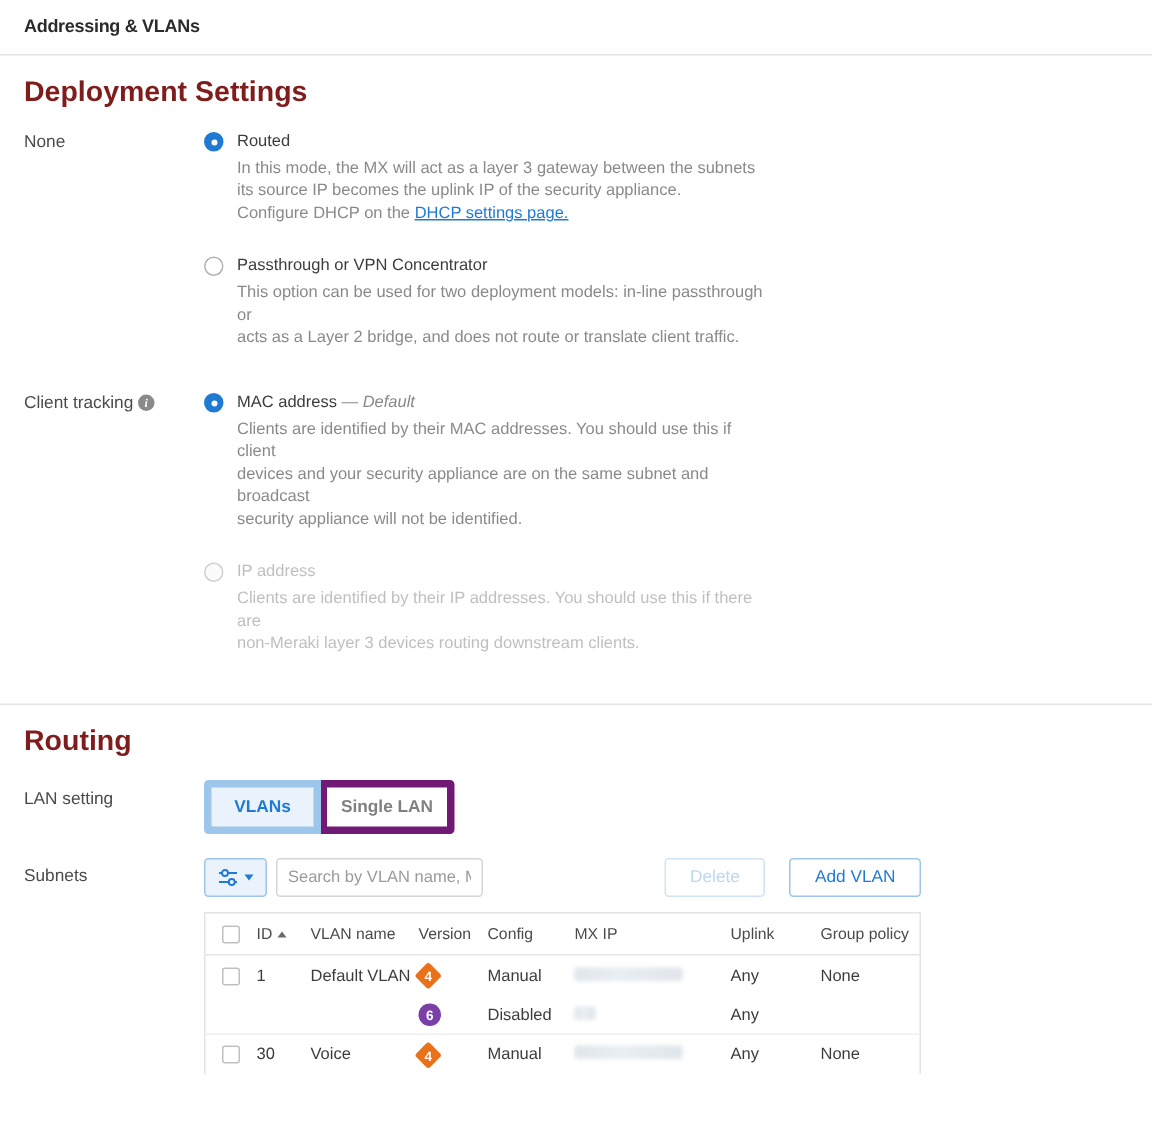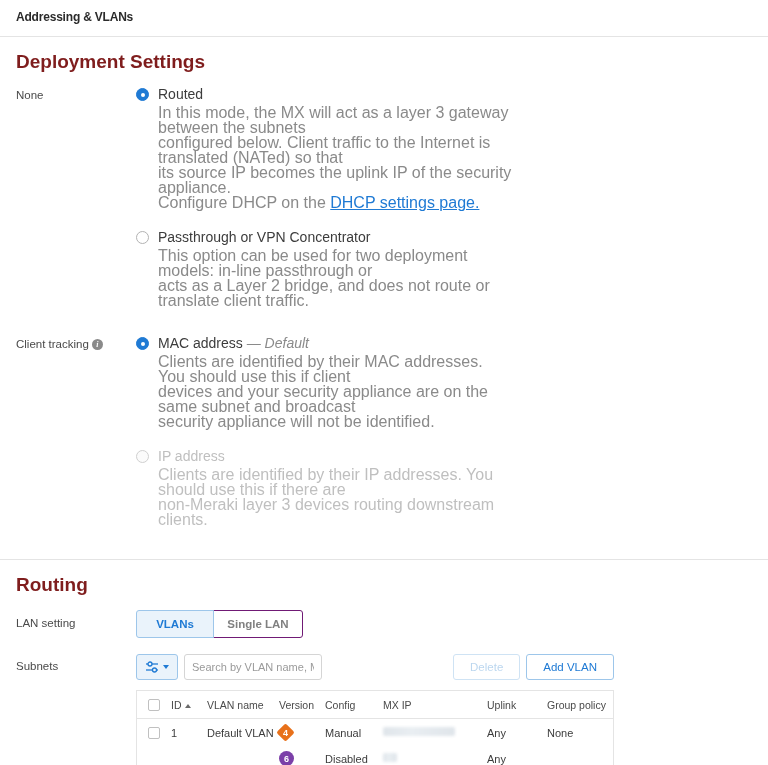--- a/index.html
+++ b/index.html
@@ -71,29 +71,29 @@
   .radio.checked::after {
     content: "";
     position: absolute;
     left: 3.5px; top: 3.5px;
     width: 4px; height: 4px;
     border-radius: 50%;
     background: #fff;
   }
   .radio.disabled { border-color: #d0d0d0; background: #fbfbfb; }
   .radio-label {
-    font-size: 14px;
+    font-size: 11px;
     color: #3c3c3c;
     line-height: 14px;
   }
   .radio-label .muted-italic { color: #8a8a8a; font-style: italic; }
   .radio-desc {
     margin-left: 22px;
     margin-top: 4px;
-    font-size: 16px;
+    font-size: 11px;
     line-height: 15px;
     color: #8a8a8a;
     max-width: 355px;
   }
   .radio-desc.disabled { color: #bfbfbf; }
   .link {
     color: #1f7ad4;
     text-decoration: underline;
     cursor: pointer;
   }
@@ -116,21 +116,21 @@
   }
 
   
   .toggle-group { display: flex; }
   .toggle-btn {
     font-size: 11.5px;
     font-weight: bold;
     padding: 7px 0;
     width: 78px;
     text-align: center;
-    border: 1px solid #701a75;
+    border: 5px solid #701a75;
     background: #fff;
     color: #808080;
     cursor: pointer;
   }
   .toggle-btn.active {
     background: #eaf3fb;
     border-color: #9dc6ea;
     color: #1f7ad4;
     position: relative;
     z-index: 2;
@@ -163,21 +163,21 @@
     height: 26px;
     border: 1px solid #d5d5d5;
     border-radius: 3px;
     padding: 0 7px;
     font-size: 11px;
     color: #3c3c3c;
     font-family: "Liberation Sans", sans-serif;
     outline: none;
   }
   .search-input::placeholder { color: #9a9a9a; }
-  .toolbar-right { margin-left: auto; display: flex; }
+  .toolbar-right { margin-left: auto; display: flex; gap: 10px; }
   .btn {
     font-size: 11.5px;
     height: 26px;
     padding: 0 16px;
     border-radius: 3px;
     border: 1px solid #9dc6ea;
     background: #fff;
     color: #1f7ad4;
     cursor: pointer;
     font-family: "Liberation Sans", sans-serif;
@@ -296,21 +296,20 @@
       <div class="row-label">None</div>
       <div class="row-body">
 
         <div class="radio-group">
           <div class="radio-line">
             <span class="radio checked"></span>
             <span class="radio-label">Routed</span>
           </div>
           <div class="radio-desc">
             <div>In this mode, the MX will act as a layer 3 gateway between the subnets</div>
-            <div>configured below. Client traffic to the Internet is translated (NATed) so that</div>
             <div>its source IP becomes the uplink IP of the security appliance.</div>
             <div><span>Configure DHCP on the </span><span class="link">DHCP settings page.</span></div>
           </div>
         </div>
 
         <div class="spacer-lg"></div>
 
         <div class="radio-group">
           <div class="radio-line">
             <span class="radio"></span>

